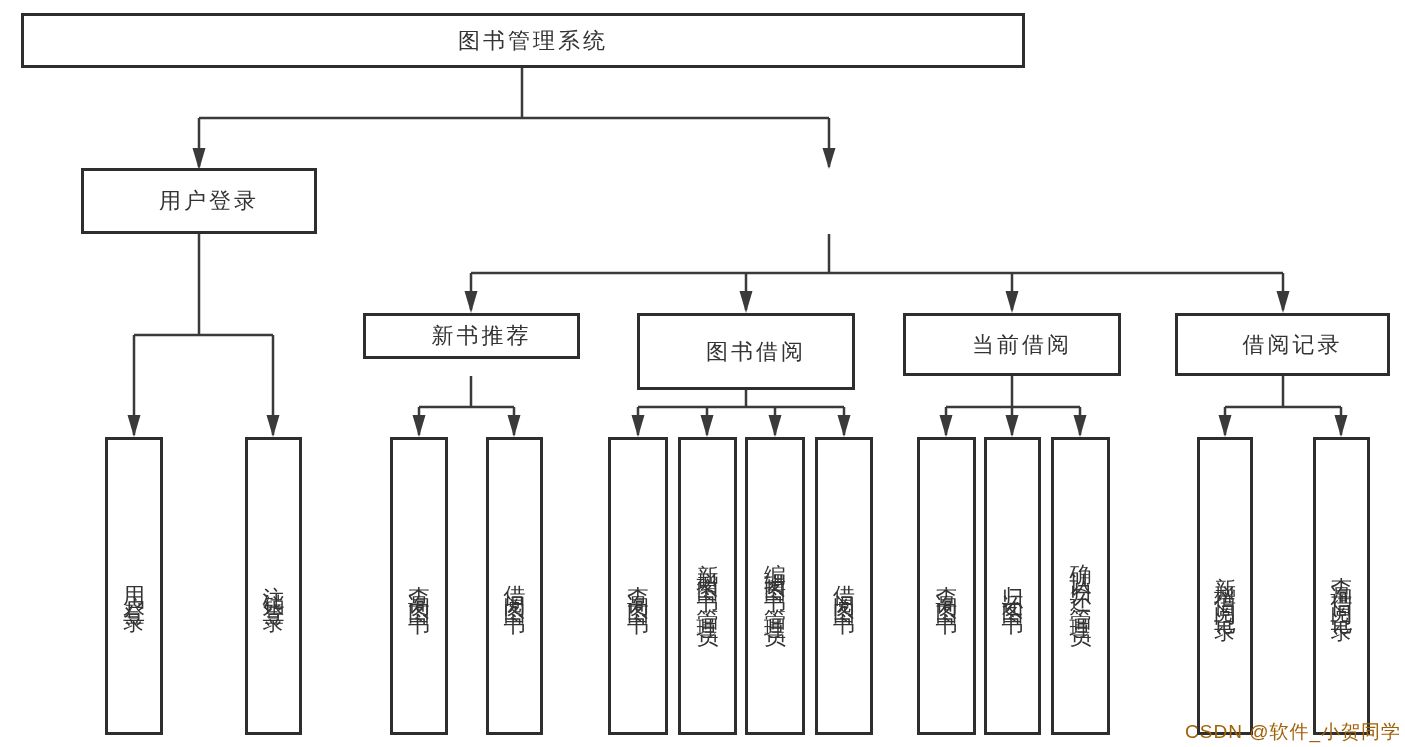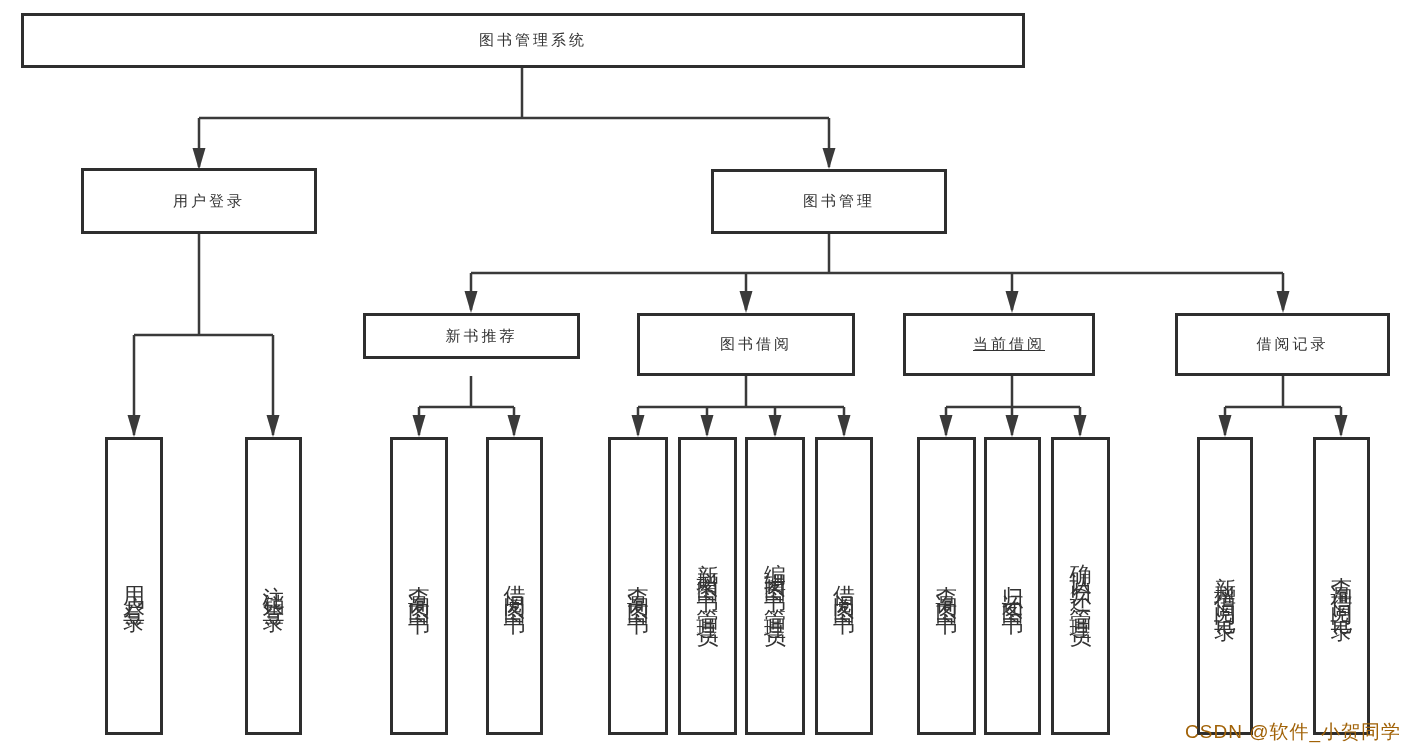--- a/index.html
+++ b/index.html
@@ -21,21 +21,21 @@
     box-sizing: border-box;
     border: 3px solid #2e2e2e;
     background: #ffffff;
     color: #333333;
     display: flex;
     align-items: center;
     justify-content: center;
     text-align: center;
   }
   .hbox {
-    font-size: 15px;
+    font-size: 22px;
     letter-spacing: 3px;
     white-space: nowrap;
     padding-left: 20px;
   }
   .vbox {
     font-size: 22px;
     letter-spacing: 9px;
     writing-mode: vertical-rl;
     text-orientation: mixed;
     line-height: 1;
@@ -91,25 +91,24 @@
       <polygon points="1005.5,415 1018.5,415 1012,437"></polygon>
       <polygon points="1073.5,415 1086.5,415 1080,437"></polygon>
       <polygon points="1218.5,415 1231.5,415 1225,437"></polygon>
       <polygon points="1334.5,415 1347.5,415 1341,437"></polygon>
     </g>
   </svg>
 
   <div class="box hbox" style="left:21px; top:13px; width:1004px; height:55px;">图书管理系统</div>
 
   <div class="box hbox" style="left:81px; top:168px; width:236px; height:66px;">用户登录</div>
-  <div class="box hbox" style="left:711px; top:169px; width:236px; height:65px;">图书管理</div>
 
   <div class="box hbox" style="left:363px; top:313px; width:217px; height:46px;">新书推荐</div>
-  <div class="box hbox" style="left:637px; top:313px; width:218px; height:63px;">图书借阅</div>
-  <div class="box hbox" style="left:903px; top:313px; width:192px; height:63px;text-decoration:underline;">当前借阅</div>
+  <div class="box hbox" style="left:637px; top:313px; width:218px; height:77px;">图书借阅</div>
+  <div class="box hbox" style="left:903px; top:313px; width:218px; height:63px;">当前借阅</div>
   <div class="box hbox" style="left:1175px; top:313px; width:215px; height:63px;">借阅记录</div>
 
   <div class="box vbox" style="left:105px; top:437px; width:58px; height:298px;">用户登录</div>
   <div class="box vbox" style="left:245px; top:437px; width:57px; height:298px;">注销登录</div>
 
   <div class="box vbox" style="left:390px; top:437px; width:58px; height:298px;">查询图书</div>
   <div class="box vbox" style="left:486px; top:437px; width:57px; height:298px;">借阅图书</div>
 
   <div class="box vbox" style="left:608px; top:437px; width:60px; height:298px;">查询图书</div>
   <div class="box vbox" style="left:678px; top:437px; width:59px; height:298px;">新增图书（管理员）</div>

